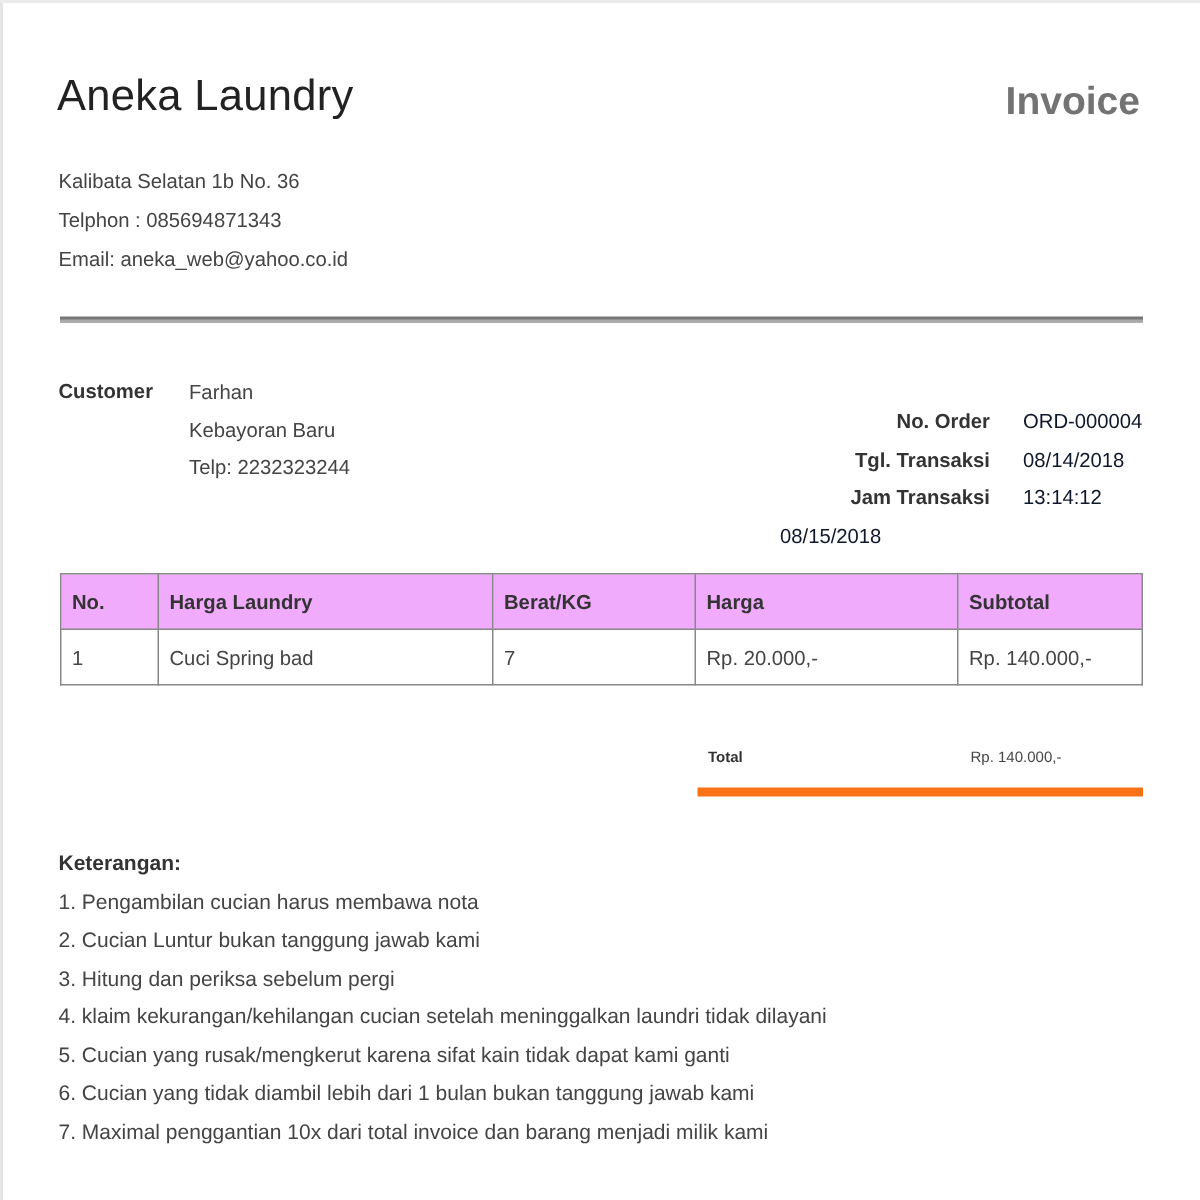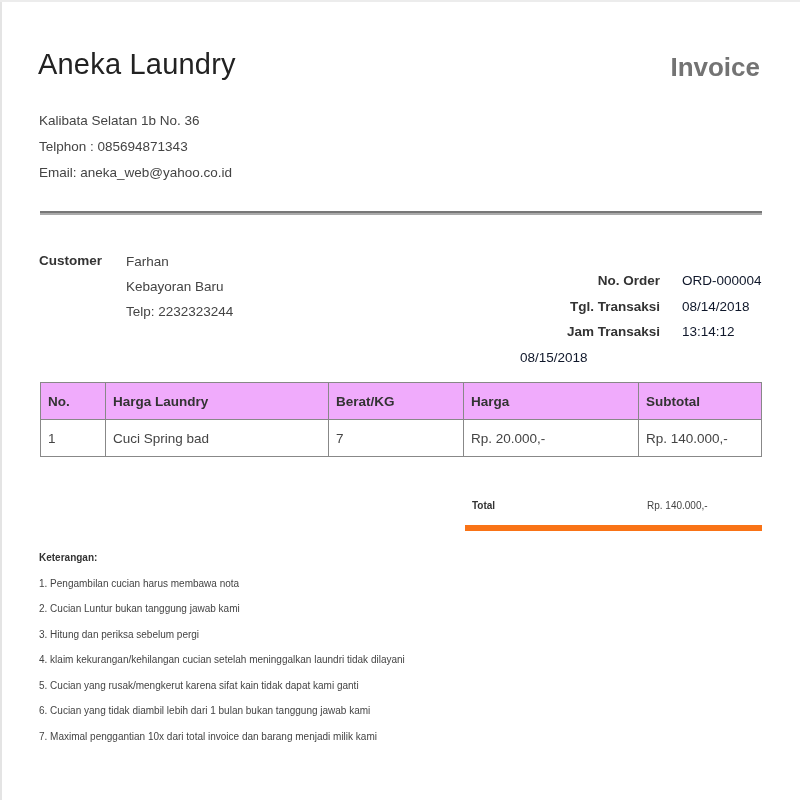--- a/index.html
+++ b/index.html
@@ -21,21 +21,21 @@
   .order-label { width: 140px; text-align: right; font-weight: bold; color: #333; padding-right: 22px; }
   .order-value { width: 80px; color: #0f172a; }
   table.items { position: absolute; left: 40px; top: 382px; width: 722px; border-collapse: collapse; font-size: 13.5px; color: #333; }
   table.items th, table.items td { border: 1.5px solid #888; padding: 0 7px; height: 36px; text-align: left; vertical-align: middle; }
   table.items th { background: #f0abfc; font-weight: bold; }
   table.items td { color: #444; }
   .col-no { width: 50px; } .col-paket { width: 208px; } .col-berat { width: 120px; } .col-harga { width: 160px; }
   .total-row { position: absolute; left: 465px; top: 458px; width: 297px; height: 36px; border-bottom: 6px solid #f97316; font-size: 10px; margin-top: 31px; }
   .total-label { position: absolute; left: 7px; top: 11px; font-weight: bold; color: #333; }
   .total-value { position: absolute; left: 182px; top: 11px; color: #444; }
-  .notes { position: absolute; left: 39px; top: 545px; font-size: 10px; color: #444; line-height: 25.5px; }
+  .notes { position: absolute; left: 39px; top: 563px; font-size: 14px; color: #444; line-height: 25.5px; }
   .notes-title { font-weight: bold; color: #333; }
 </style>
 </head>
 <body>
 
 <div class="frame-left"></div>
 <div class="frame-top"></div>
 
 <div class="company-name">Aneka Laundry</div>
 <div class="invoice-title">Invoice</div>

